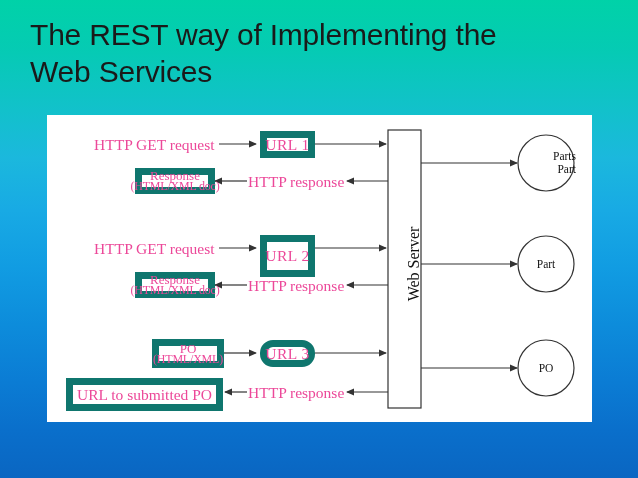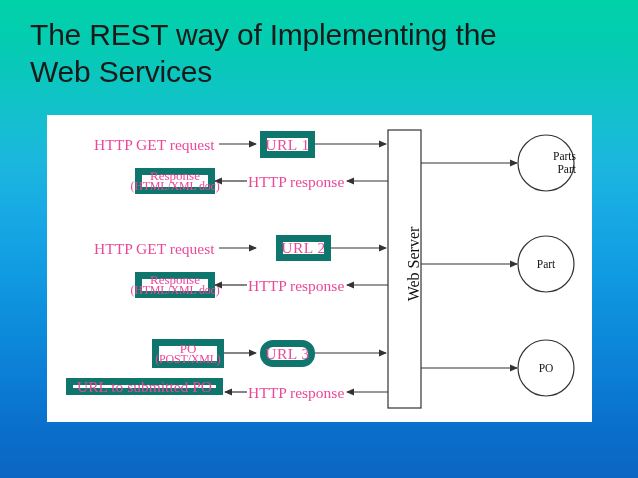--- a/index.html
+++ b/index.html
@@ -183,42 +183,42 @@
 
     <div class="lbl boxed smallbox" style="left:88px; top:53px; width:80px; height:26px;">
       <span class="l1">Response</span>
       <span class="l2">(HTML/XML  doc)</span>
     </div>
 
     <div class="lbl plain" style="left:201px; top:58px;">HTTP response</div>
 
     <div class="lbl plain" style="left:47px; top:125px;">HTTP GET request</div>
 
-    <div class="lbl boxed urlbox" style="left:229px; top:120px; width:55px; height:26px;">
+    <div class="lbl boxed urlbox" style="left:213px; top:120px; width:55px; height:42px;">
       <span>URL 2</span>
     </div>
 
     <div class="lbl boxed smallbox" style="left:88px; top:157px; width:80px; height:26px;">
       <span class="l1">Response</span>
       <span class="l2">(HTML/XML  doc)</span>
     </div>
 
     <div class="lbl plain" style="left:201px; top:162px;">HTTP response</div>
 
 
     <div class="lbl boxed smallbox" style="left:105px; top:224px; width:72px; height:29px;">
       <span class="l1">PO</span>
-      <span class="l2">(POST/XML)</span>
+      <span class="l2">(HTML/XML)</span>
     </div>
 
     <div class="lbl boxed urlbox" style="left:213px; top:225px; width:55px; height:27px;border-radius:13px;">
       <span>URL 3</span>
     </div>
 
-    <div class="lbl boxed bigbox" style="left:19px; top:263px; width:157px; height:17px;">
+    <div class="lbl boxed bigbox" style="left:19px; top:263px; width:157px; height:33px;">
       <span>URL to submitted PO</span>
     </div>
 
     <div class="lbl plain" style="left:201px; top:269px;">HTTP response</div>
 
     <div class="circlbl" style="left:469px; top:35px; width:60px;text-align:right;">
       <span>Parts</span><br>
       <span>Part</span>
     </div>
 

